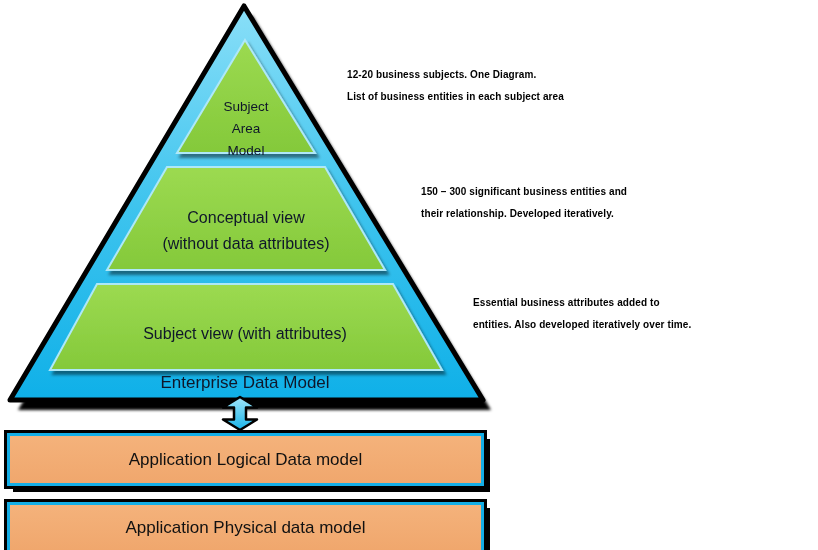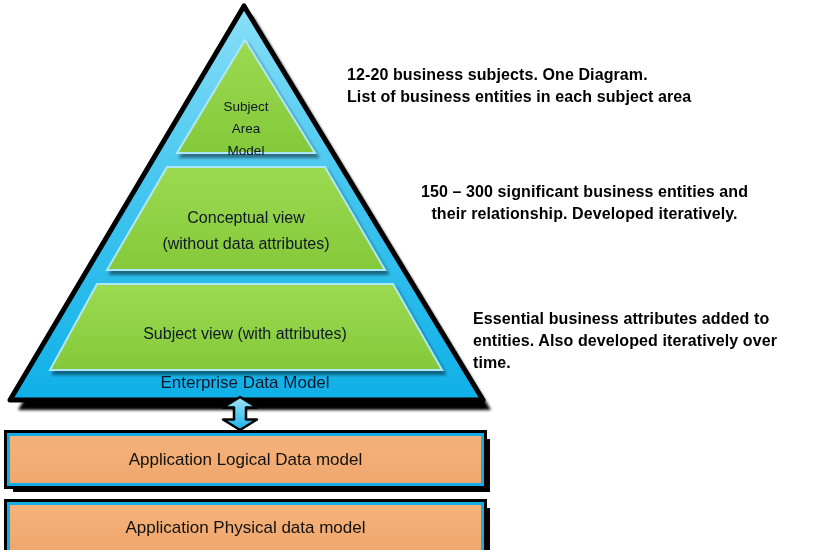--- a/index.html
+++ b/index.html
@@ -17,21 +17,21 @@
     transform:translateX(-50%);
     text-align:center;
     color:#0f172a;
     white-space:pre-line;
   }
   .lbl-subject{font-size:13.5px;line-height:22px;}
   .lbl-mid{font-size:16px;line-height:26px;}
   .lbl-base{font-size:17px;}
   .annotation{
     position:absolute;
-    font-size:16px;
+    font-size:10px;
     font-weight:bold;
     line-height:22px;
     color:#000;
     white-space:pre-line;
     letter-spacing:0.1px;
   }
   .app-box{
     position:absolute;
     left:7px;
     width:477px;
@@ -89,24 +89,24 @@
   <div class="level-label lbl-mid" style="left:246px;top:205px;">Conceptual view
 (without data attributes)</div>
 
   <div class="level-label lbl-mid" style="left:245px;top:321px;">Subject view (with attributes)</div>
 
   <div class="level-label lbl-base" style="left:245px;top:373px;">Enterprise Data Model</div>
 
   <div class="annotation" style="left:347px;top:64px;">12-20 business subjects. One Diagram.
 List of business entities in each subject area</div>
 
-  <div class="annotation" style="left:421px;top:181px;text-align:center;">150 – 300 significant business entities and
+  <div class="annotation" style="left:421px;top:181px;">150 – 300 significant business entities and
 their relationship. Developed iteratively.</div>
 
-  <div class="annotation" style="left:473px;top:292px;margin-top:16px;">Essential business attributes added to
+  <div class="annotation" style="left:473px;top:292px;">Essential business attributes added to
 entities. Also developed iteratively over time.</div>
 
   <svg class="abs" style="left:215px;top:393px;" width="52" height="42">
     <defs>
       <linearGradient id="arrowGrad" x1="0" y1="0" x2="0" y2="1">
         <stop offset="0" stop-color="#9FE4F9"></stop>
         <stop offset="1" stop-color="#19B4E9"></stop>
       </linearGradient>
     </defs>
     <path d="M25,4 L42,14.5 L31,14.5 L31,26.5 L42,26.5 L25,37 L8,26.5 L19,26.5 L19,14.5 L8,14.5 Z" fill="url(#arrowGrad)" stroke="#000" stroke-width="2.5" stroke-linejoin="round"></path>

